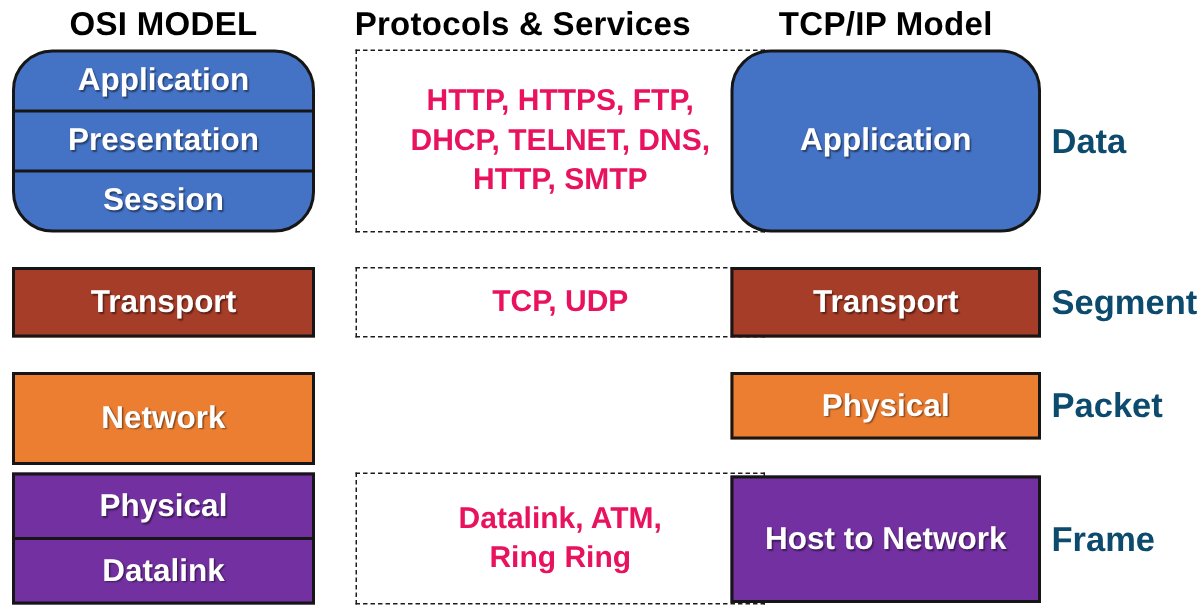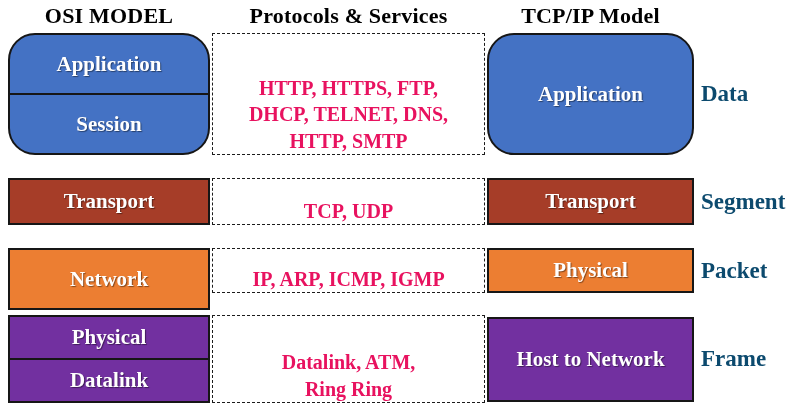--- a/index.html
+++ b/index.html
@@ -1,18 +1,18 @@
 <!DOCTYPE html>
 <html style="--blue: #4472C4; --brick: #A63D28; --orange: #EC7E32; --purple: #7230A0; --pink: #E8125F;"><head>
 <meta charset="utf-8">
 <style>
   html,body { margin:0; padding:0; background:#ffffff; }
   .canvas {
     position:relative; width:800px; height:409px; background:#ffffff;
-    font-family:Liberation Serif, serif; font-weight:bold;
+    font-family:Liberation Sans, sans-serif; font-weight:bold;
     overflow:hidden;
   }
   .hdr {
     position:absolute; top:2px; height:28px;
     display:flex; align-items:center; justify-content:center;
     font-size:22px; color:#000000; letter-spacing:0.2px; white-space:nowrap;
   }
   .box {
     position:absolute; box-sizing:border-box;
     border:2px solid #161616;
@@ -28,23 +28,23 @@
   .stack .cell {
     flex:1; display:flex; align-items:center; justify-content:center;
     color:#ffffff; font-size:21px; white-space:nowrap;
     text-shadow:1px 1px 1px rgba(0,0,0,0.45);
     border-top:2px solid #161616;
   }
   .stack .cell:first-child { border-top:none; }
   .mid {
     position:absolute; box-sizing:border-box; background:#ffffff;
     border:1.5px dashed #1c1c1c;
-    display:flex; flex-direction:column; align-items:center; justify-content:flex-end;
+    display:flex; flex-direction:column; align-items:center; justify-content:center;
     color:var(--pink,#E8125F); font-size:20px; line-height:1.32;
-    text-align:center; white-space:nowrap;
+    text-align:center; white-space:nowrap;margin-left:25px;
   }
   .pdu {
     position:absolute; left:701px; width:96px;
     display:flex; align-items:center; justify-content:flex-start;
     font-size:23px; color:#0c4a6e; white-space:nowrap;
   }
   .bg-blue   { background:var(--blue,#4472C4);border-radius:27px; }
   .bg-brick  { background:var(--brick,#A63D28); }
   .bg-orange { background:var(--orange,#EC7E32); }
   .bg-purple { background:var(--purple,#7230A0); }
@@ -53,41 +53,39 @@
 <body>
 
 <div class="canvas">
 
   <div class="hdr" style="left:8px;width:202px">OSI MODEL</div>
   <div class="hdr" style="left:212px;width:273px">Protocols &amp; Services</div>
   <div class="hdr" style="left:487px;width:207px">TCP/IP Model</div>
 
   <div class="stack bg-blue" style="left:8px;top:33px;width:202px;height:122px">
     <div class="cell">Application</div>
+    <div class="cell">Presentation</div>
     <div class="cell">Session</div>
   </div>
   <div class="mid" style="left:212px;top:33px;width:273px;height:122px">
     <div>HTTP, HTTPS, FTP,</div>
     <div>DHCP, TELNET, DNS,</div>
     <div>HTTP, SMTP</div>
   </div>
   <div class="box bg-blue" style="left:487px;top:33px;width:207px;height:122px">Application</div>
   <div class="pdu" style="top:33px;height:122px">Data</div>
 
   <div class="box bg-brick" style="left:8px;top:178px;width:202px;height:47px">Transport</div>
   <div class="mid" style="left:212px;top:178px;width:273px;height:47px">
     <div>TCP, UDP</div>
   </div>
   <div class="box bg-brick" style="left:487px;top:178px;width:207px;height:47px">Transport</div>
   <div class="pdu" style="top:178px;height:47px">Segment</div>
 
   <div class="box bg-orange" style="left:8px;top:248px;width:202px;height:62px">Network</div>
-  <div class="mid" style="left:212px;top:248px;width:273px;height:45px">
-    <div>IP, ARP, ICMP, IGMP</div>
-  </div>
   <div class="box bg-orange" style="left:487px;top:248px;width:207px;height:45px">Physical</div>
   <div class="pdu" style="top:248px;height:45px">Packet</div>
 
   <div class="stack bg-purple" style="left:8px;top:315px;width:202px;height:88px">
     <div class="cell">Physical</div>
     <div class="cell">Datalink</div>
   </div>
   <div class="mid" style="left:212px;top:315px;width:273px;height:88px">
     <div>Datalink, ATM,</div>
     <div>Ring Ring</div>

